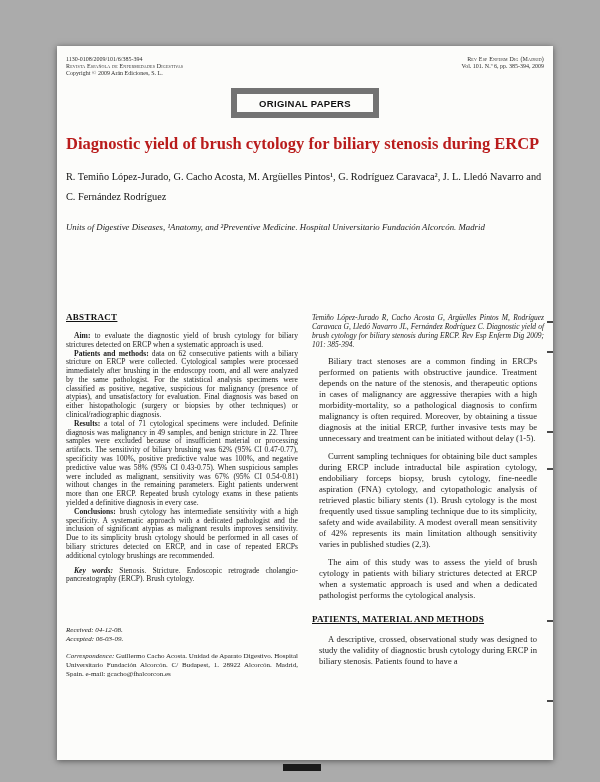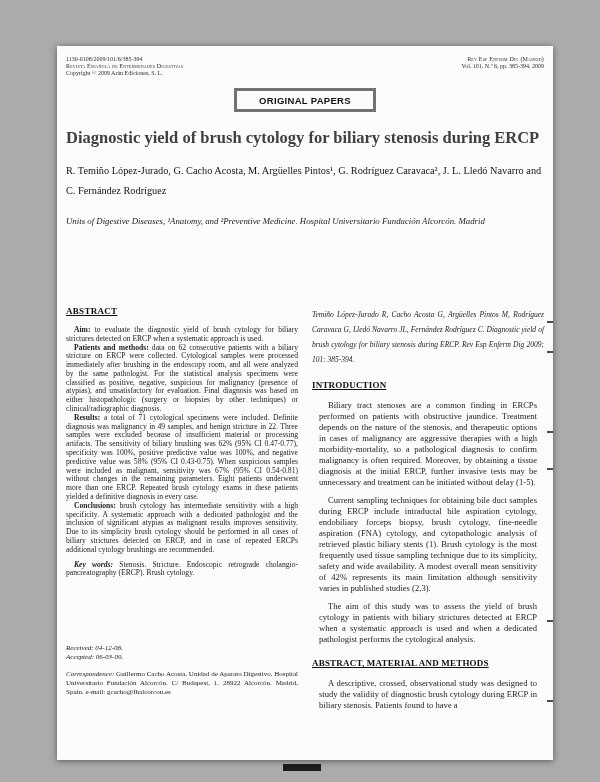--- a/index.html
+++ b/index.html
@@ -14,42 +14,42 @@
     position:absolute;left:57px;top:46px;width:496px;height:714px;
     background:#fcfcfa;box-shadow:0 1px 6px rgba(0,0,0,.5);
     overflow:hidden;color:#1c1c1c;
   }
   .inner{position:absolute;left:9px;right:9px;top:10px;}
   .masthead{display:flex;justify-content:space-between;font-size:6px;line-height:7.2px;color:#2d2d2d;}
   .mast-right{text-align:right;}
   .smallcaps{font-variant:small-caps;letter-spacing:.2px;}
   .badge-row{display:flex;justify-content:center;margin-top:10px;}
   .badge{
-    border:3px solid #737373;padding:4px 22px 3px;
+    border:6px solid #737373;padding:4px 22px 3px;
     font-family:"Liberation Sans", sans-serif;font-weight:700;font-size:9.5px;letter-spacing:.3px;color:#111;
   }
-  .title{margin:16px 0 0;font-size:16.5px;line-height:20.5px;font-weight:700;color:#404040;max-width:482px;}
+  .title{margin:16px 0 0;font-size:16.5px;line-height:20.5px;font-weight:700;color:#b91c1c;max-width:482px;}
   .authors{margin-top:13px;font-size:10.3px;line-height:20px;color:#141414;}
   .affiliation{margin-top:15px;font-size:8.8px;font-style:italic;color:#222;}
   .columns{margin-top:81px;display:flex;gap:14px;align-items:flex-start;}
   .col{width:232px;text-align:justify;}
   .col-left{font-size:7.6px;line-height:8.8px;}
   .col-right{font-size:8.6px;line-height:11px;}
   .heading{font-weight:700;color:#111;text-decoration:underline;}
   .col-left .heading{font-size:9px;margin-bottom:10px;letter-spacing:.3px;text-align:left;}
   .sect{font-size:9px;margin:13px 0 9px;letter-spacing:.2px;text-align:left;}
   .abs-p{margin:0;text-indent:8px;}
   .lead{font-weight:700;}
   .lead-ital{font-weight:700;font-style:italic;}
   .keywords{margin-top:6px;}
-  .footnotes{margin-top:66px;font-size:7px;line-height:8.6px;text-align:left;color:#222;}
+  .footnotes{margin-top:42px;font-size:7px;line-height:8.6px;text-align:left;color:#222;}
   .fn-line{font-style:italic;}
   .correspondence{margin:9px 0 0;text-align:justify;}
   .correspondence i{font-style:italic;}
-  .citation{margin:0;font-style:italic;font-size:7.5px;line-height:15px;}
+  .citation{margin:0;font-style:italic;font-size:7.5px;line-height:9px;}
   .body-p{margin:7px;text-indent:9px;}
   .edge-mark{position:absolute;right:-1px;width:7px;height:2px;background:#4a4a4a;}
   .artifact-bar{position:absolute;left:283px;top:764px;width:38px;height:7px;background:#1b1b1b;}
 </style>
 </head>
 <body>
 
 <div class="canvas">
   <div class="sheet">
     <div class="inner">
@@ -92,26 +92,25 @@
           <div class="footnotes">
             <div class="fn-line">Received: 04-12-08.</div>
             <div class="fn-line">Accepted: 06-03-09.</div>
             <p class="correspondence"><i>Correspondence:</i> <span>Guillermo Cacho Acosta. Unidad de Aparato Digestivo. Hospital Universitario Fundación Alcorcón. C/ Budapest, 1. 28922 Alcorcón. Madrid, Spain. e-mail: gcacho@fhalcorcon.es</span></p>
           </div>
         </div>
 
         <div class="col col-right">
           <p class="citation">Temiño López-Jurado R, Cacho Acosta G, Argüelles Pintos M, Rodríguez Caravaca G, Lledó Navarro JL, Fernández Rodríguez C. Diagnostic yield of brush cytology for biliary stenosis during ERCP. Rev Esp Enferm Dig 2009; 101: 385-394.</p>
 
-          <div class="heading sect">INTRODUCTION</div>
           <p class="body-p">Biliary tract stenoses are a common finding in ERCPs performed on patients with obstructive jaundice. Treatment depends on the nature of the stenosis, and therapeutic options in cases of malignancy are aggressive therapies with a high morbidity-mortality, so a pathological diagnosis to confirm malignancy is often required. Moreover, by obtaining a tissue diagnosis at the initial ERCP, further invasive tests may be unnecessary and treatment can be initiated without delay (1-5).</p>
           <p class="body-p">Current sampling techniques for obtaining bile duct samples during ERCP include intraductal bile aspiration cytology, endobiliary forceps biopsy, brush cytology, fine-needle aspiration (FNA) cytology, and cytopathologic analysis of retrieved plastic biliary stents (1). Brush cytology is the most frequently used tissue sampling technique due to its simplicity, safety and wide availability. A modest overall mean sensitivity of 42% represents its main limitation although sensitivity varies in published studies (2,3).</p>
           <p class="body-p">The aim of this study was to assess the yield of brush cytology in patients with biliary strictures detected at ERCP when a systematic approach is used and when a dedicated pathologist performs the cytological analysis.</p>
 
-          <div class="heading sect">ABSTRACT, MATERIAL AND METHODS</div>
+          <div class="heading sect">PATIENTS, MATERIAL AND METHODS</div>
           <p class="body-p">A descriptive, crossed, observational study was designed to study the validity of diagnostic brush cytology during ERCP in biliary stenosis. Patients found to have a</p>
         </div>
 
       </div>
     </div>
 
     <div class="edge-mark" style="top:275px"></div>
     <div class="edge-mark" style="top:305px"></div>
     <div class="edge-mark" style="top:385px"></div>
     <div class="edge-mark" style="top:422px"></div>

